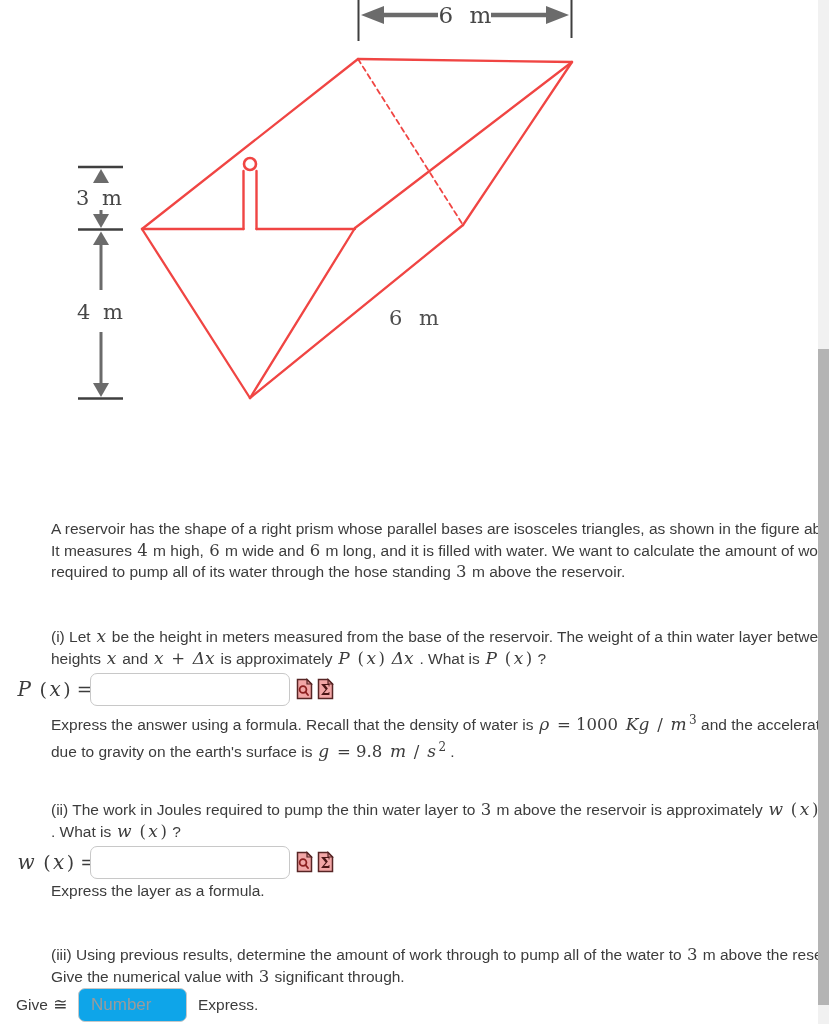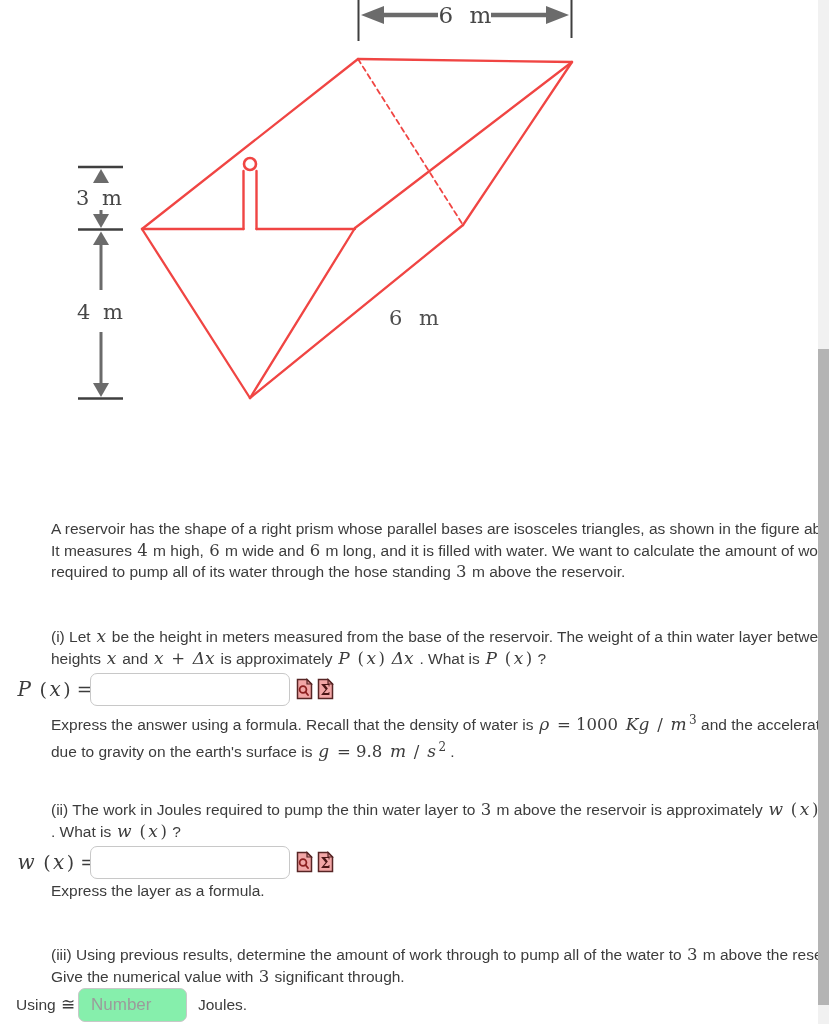--- a/index.html
+++ b/index.html
@@ -29,21 +29,21 @@
   .ans-input{
     position:absolute;left:74px;top:1px;width:200px;height:33px;
     box-sizing:border-box;border:1px solid #c8c8c8;border-radius:7px;
     font-family:"Liberation Sans",sans-serif;font-size:17px;color:#444;
     padding:0 10px;outline:none;background:#fff;
   }
   .num-input{
     position:absolute;left:62px;top:0px;width:109px;height:34px;
     box-sizing:border-box;border:1px solid #c8c8c8;border-radius:7px;
     font-family:"Liberation Sans",sans-serif;font-size:17px;color:#444;
-    padding:0 12px;outline:none;background:#86efac;
+    padding:0 12px;outline:none;background:#0ea5e9;
   }
   input::placeholder{color:#9b9b9b;}
   .wicon{position:absolute;top:6px;width:17px;height:22px;cursor:pointer;}
   .icon1{left:280px;}
   .icon2{left:301px;}
   .worklabel{position:absolute;left:0;top:0;height:35px;line-height:33px;font-size:15.5px;}
   .worklabel .mn{font-size:17px;}
   .unit{position:absolute;left:182px;top:0;height:35px;line-height:33px;font-size:15.5px;}
   
   .scrollbar{left:818px;top:0;width:11px;height:1024px;background:#f1f1f1;}
@@ -136,20 +136,20 @@
     <path d="M11,1.5 L15.5,6 L11,6 Z" fill="#d98c8c" stroke="#572525" stroke-width="1.2"></path>
     <text x="8.5" y="17" text-anchor="middle" font-family="DejaVu Serif, serif" font-weight="bold" font-size="14" fill="#4a1616">Σ</text>
   </svg>
 </div>
 
 <div class="abs para" style="top:880px"><span class="tx">Express the layer as a formula.</span></div>
 
 <div class="abs para" style="top:944px"><span class="tx">(iii) Using previous results, determine the amount of work through to pump all of the water to </span><span class="mn">3</span><span class="tx"> m above the reservoir. Give the numerical value with </span><span class="mn">3</span><span class="tx"> significant through.</span></div>
 
 <div class="abs ansrow" style="top:988px">
-  <span class="worklabel"><span class="tx">Using </span><span class="mn">≅</span></span>
+  <span class="worklabel"><span class="tx">Give </span><span class="mn">≅</span></span>
   <input class="num-input" type="text" placeholder="Number" style="">
-  <span class="unit">Joules.</span>
+  <span class="unit">Express.</span>
 </div>
 
 <div class="abs scrollbar">
   <div class="scroll-thumb"></div>
 </div>
 
 </body></html>

